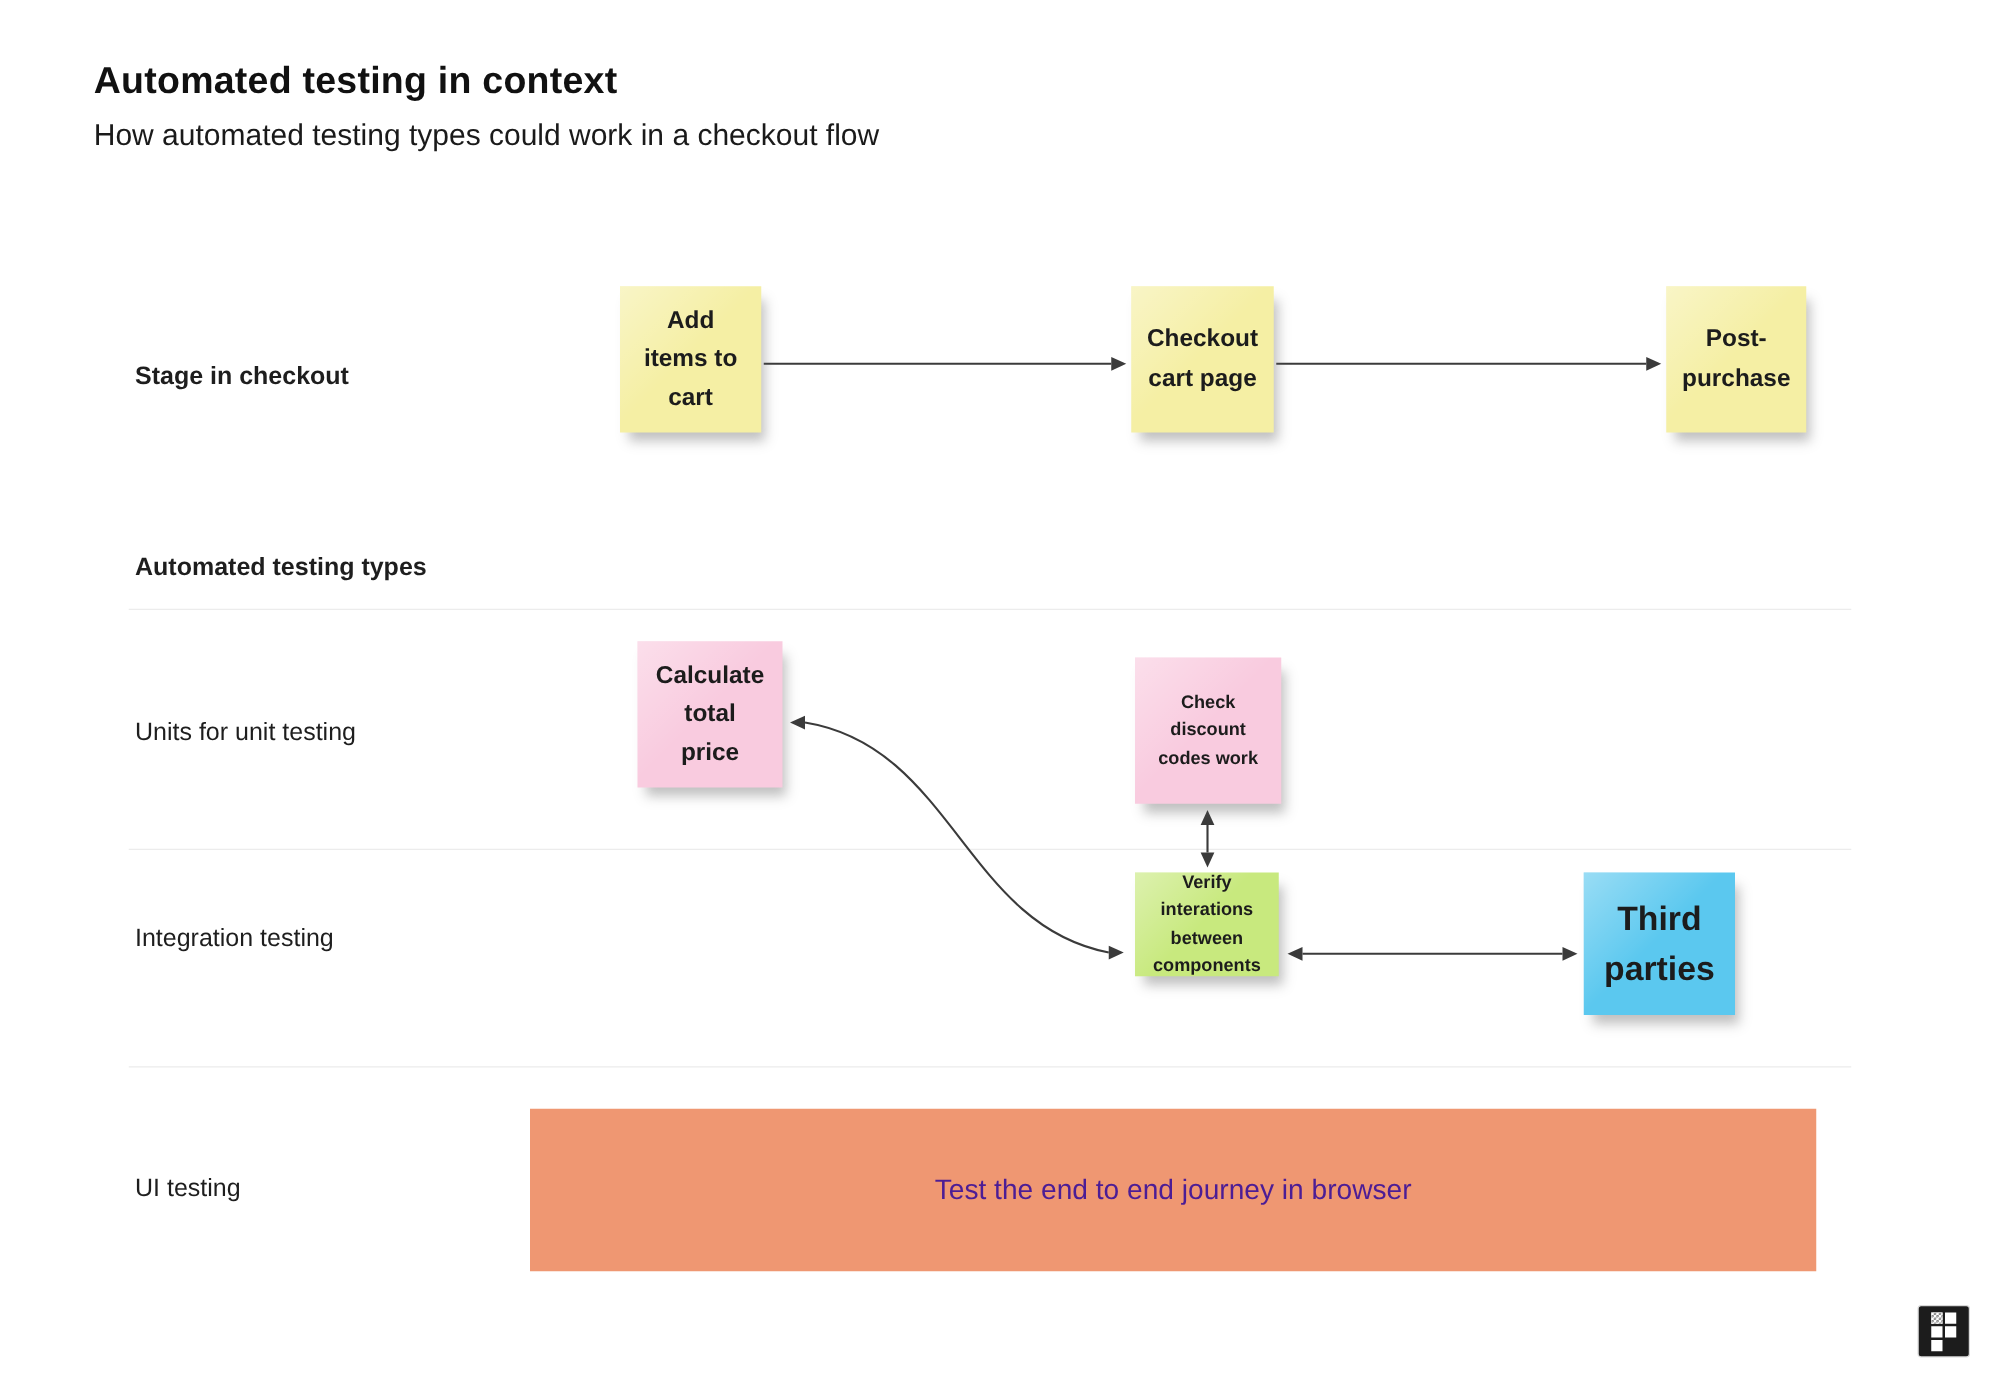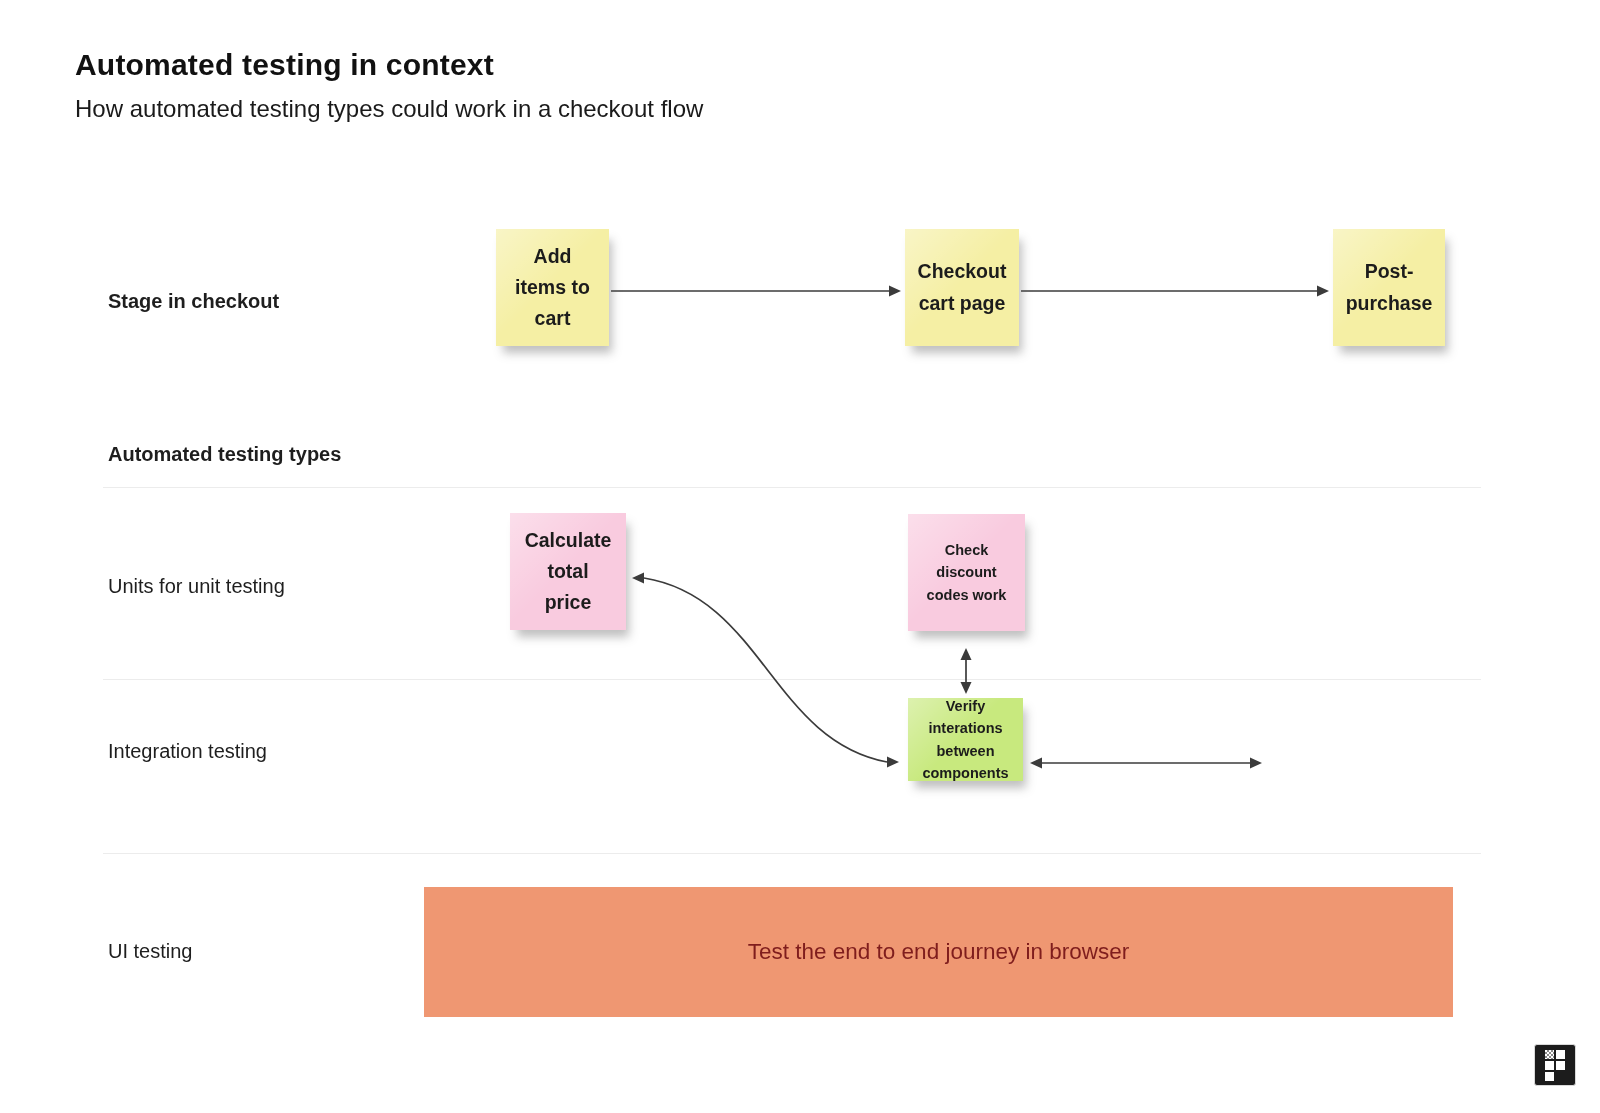--- a/index.html
+++ b/index.html
@@ -26,21 +26,21 @@
     background:linear-gradient(135deg,rgba(255,255,255,.38) 0%,rgba(255,255,255,0) 48%);
   }
   .note-text{position:relative;z-index:1;color:#1c1c1c;}
   .fs-lg{font-size:19.5px;line-height:1.6;}
   .fs-sm{font-size:14.5px;line-height:1.55;}
   .fs-xl{font-size:27px;line-height:1.5;}
   .ui-bar{
     position:absolute;left:424px;top:887px;width:1029px;height:130px;
     display:flex;align-items:center;justify-content:center;
   }
-  .ui-bar-text{font-size:22.5px;color:#7f1d1d;}
+  .ui-bar-text{font-size:22.5px;color:#4c1d95;}
   .arrows{position:absolute;left:0;top:0;width:1600px;height:1113px;pointer-events:none;}
   .arrow-line{stroke:#3b3b3b;stroke-width:1.7;fill:none;}
   .arrow-head{fill:#3b3b3b;stroke:none;}
   .corner-logo{
     position:absolute;left:1534px;top:1044px;width:42px;height:42px;
     background:#1c1c1c;border:1px solid #d9d9d9;border-radius:3px;box-sizing:border-box;
     display:flex;align-items:center;justify-content:center;
   }
   .logo-grid{display:grid;grid-template-columns:9px 9px;grid-auto-rows:9px;gap:2px;}
   .cell{width:9px;height:9px;background:#ffffff;}
@@ -110,28 +110,31 @@
   </div>
 
   <div class="note" style="left: 1333px; top: 229px; width: 112px; height: 117px; background-color: rgb(245, 239, 164);">
     <span class="note-text fs-lg">Post-purchase</span>
   </div>
 
   <div class="note" style="left: 510px; top: 513px; width: 116px; height: 117px; background-color: rgb(249, 203, 223);">
     <span class="note-text fs-lg">Calculate total price</span>
   </div>
 
-  <div class="note" style="left: 908px; top: 514px; width: 117px; height: 117px; background-color: rgb(249, 203, 223);">
+  <div class="note" style="left: 908px; top: 526px; width: 117px; height: 117px; background-color: rgb(249, 203, 223);">
     <span class="note-text fs-sm">Check discount codes work</span>
   </div>
 
   <div class="note" style="left: 908px; top: 698px; width: 115px; height: 83px; background-color: rgb(200, 233, 126); align-items: center;">
     <span class="note-text fs-sm">Verify interations between components</span>
   </div>
 
+  <div class="note" style="left: 1267px; top: 698px; width: 121px; height: 114px; background-color: rgb(91, 200, 239);">
+    <span class="note-text fs-xl">Third parties</span>
+  </div>
 
   <div class="ui-bar" style="background-color: rgb(239, 151, 114);">
     <span class="ui-bar-text">Test the end to end journey in browser</span>
   </div>
 
   <div class="corner-logo">
     <div class="logo-grid">
       <div class="cell checker"></div>
       <div class="cell"></div>
       <div class="cell"></div>

